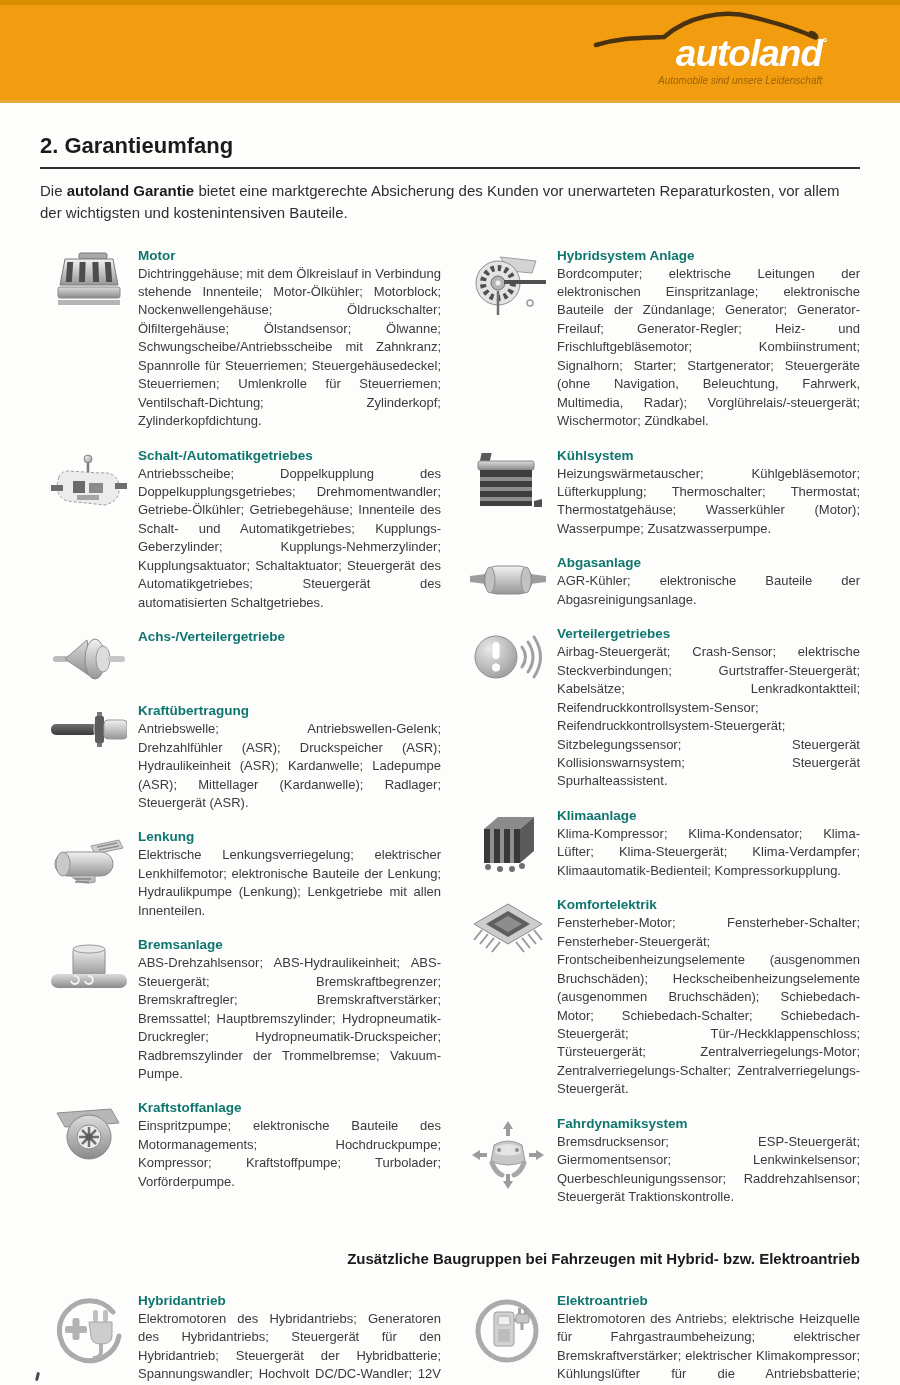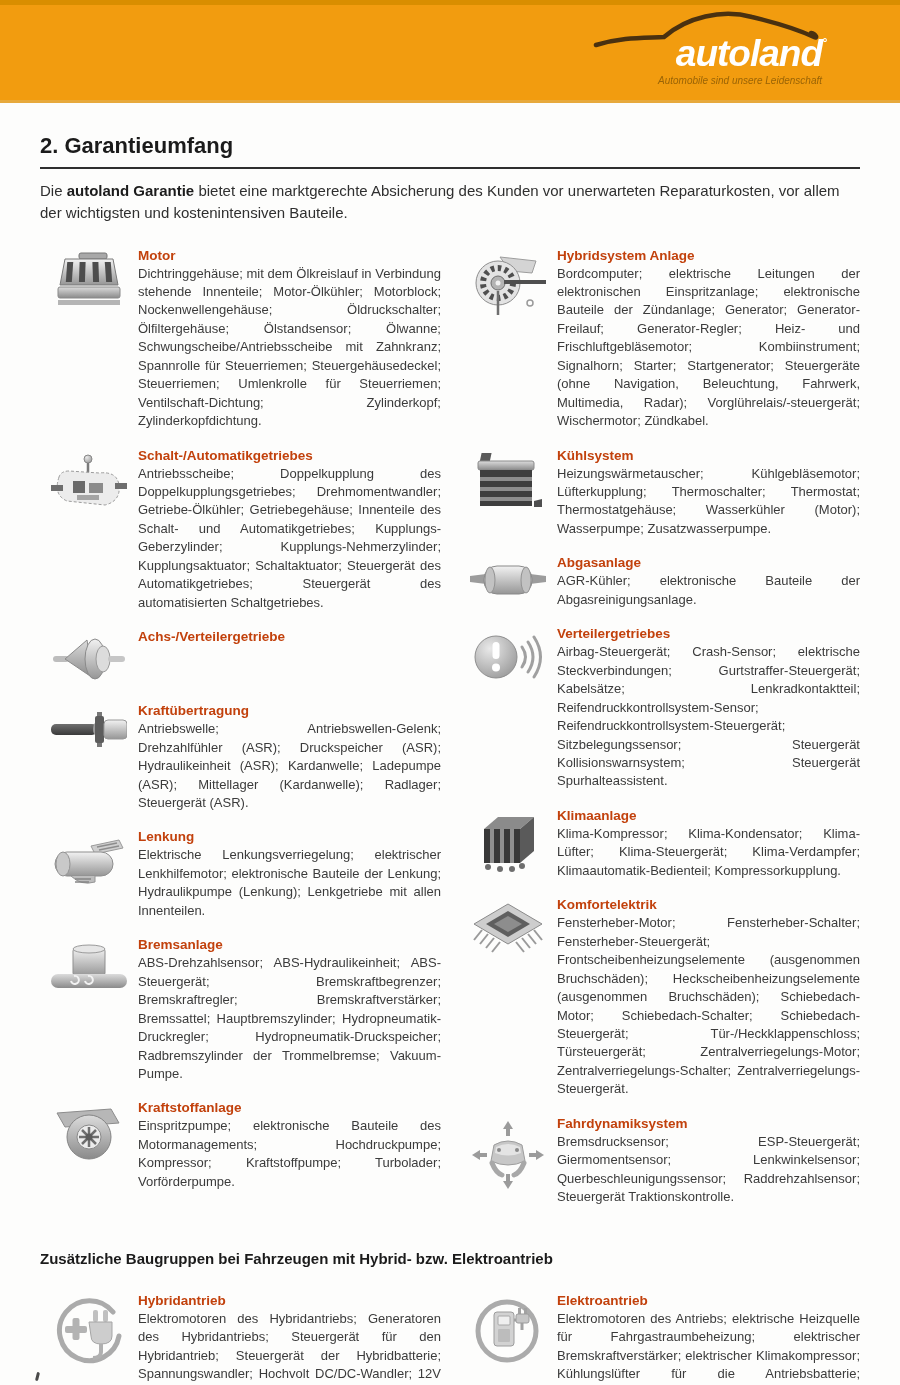--- a/index.html
+++ b/index.html
@@ -27,24 +27,24 @@
   
   .content { padding:0 40px; }
   .page-title { font-size:22px; font-weight:bold; color:#1b1b1b; margin:30px 0 8px 0; }
   .rule { border:none; border-top:2px solid #2e2e2e; margin:0 0 11px 0; }
   .intro { font-size:15px; line-height:1.45; color:#2f2f2f; margin:0 0 24px 0; }
   .intro b { color:#1b1b1b; }
   .columns { display:grid; grid-template-columns:1fr 1fr; column-gap:18px; }
   .section { display:flex; margin-bottom:17px; }
   .icon-box { flex:0 0 98px; display:flex; justify-content:center; align-items:flex-start; padding-top:3px; }
   .section-body { flex:1; min-width:0; }
-  .section-title { font-size:13.5px; font-weight:bold; color:#c2410c; margin-bottom:2px; }
+  .section-title { font-size:13.5px; font-weight:bold; color:#0f766e; margin-bottom:2px; }
   .section-text { font-size:13px; line-height:1.42; text-align:justify; color:#3b3b3b; }
   .hybrid-heading {
-    text-align:left; font-size:15px; font-weight:bold; color:#1b1b1b;
+    text-align:right; font-size:15px; font-weight:bold; color:#1b1b1b;
     margin:26px 0 26px 0;
   }
   .page-mark {
     position:absolute; left:36px; bottom:4px; width:3px; height:9px;
     background:#4a4a4a; transform:rotate(14deg); border-radius:2px;
   }
   svg { display:block; }
 </style>
 </head>
 <body>

